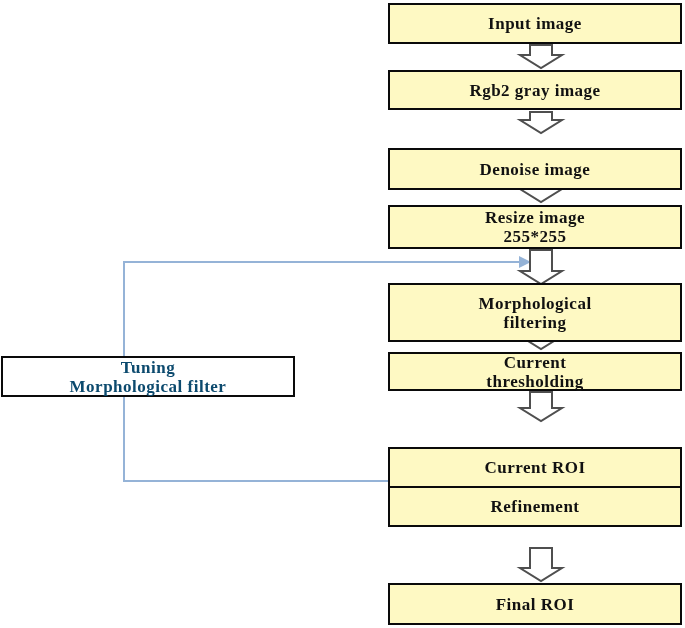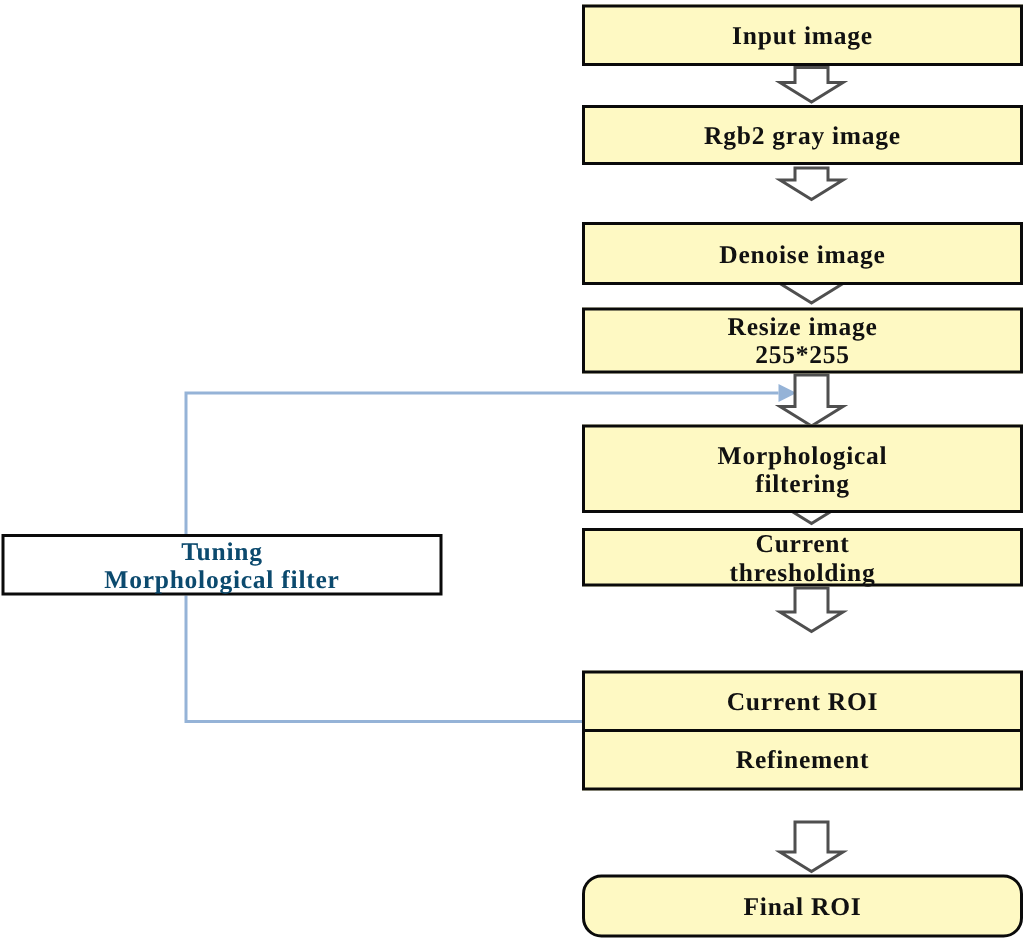--- a/index.html
+++ b/index.html
@@ -41,21 +41,21 @@
     letter-spacing: 0.5px;
   }
   .n0 { top: 3px;   height: 41px; }
   .n1 { top: 70px;  height: 40px; }
   .n2 { top: 148px; height: 42px; }
   .n3 { top: 205px; height: 44px; }
   .n4 { top: 283px; height: 59px; }
   .n5 { top: 352px; height: 39px; }
   .n6 { top: 423px; height: 41px; margin-top: 24px; }
   .n7 { top: 486px; height: 41px; }
-  .n8 { top: 583px; height: 42px; border-radius: 13px; }
+  .n8 { top: 583px; height: 42px; }
   .side-box {
     position: absolute;
     left: 1px;
     top: 356px;
     width: 294px;
     height: 41px;
     box-sizing: border-box;
     border: 2px solid #0a0a0a;
     background: #ffffff;
     display: flex;

